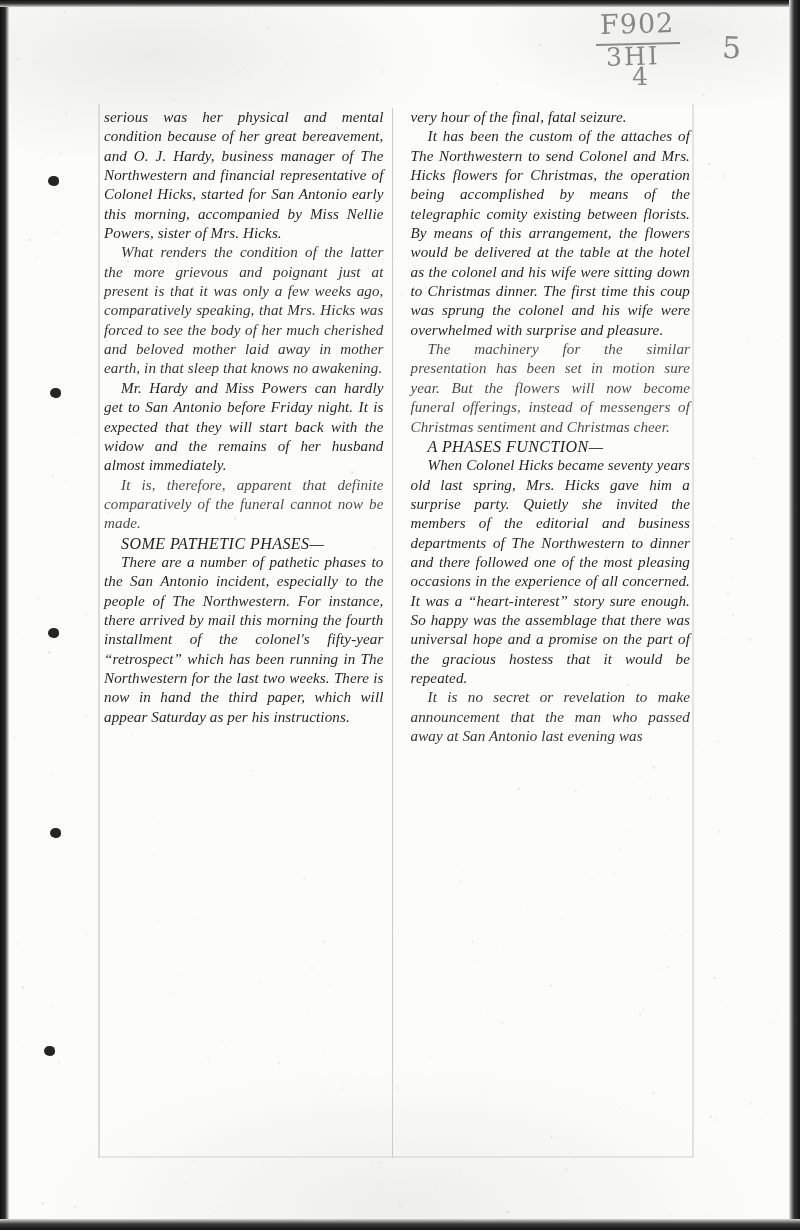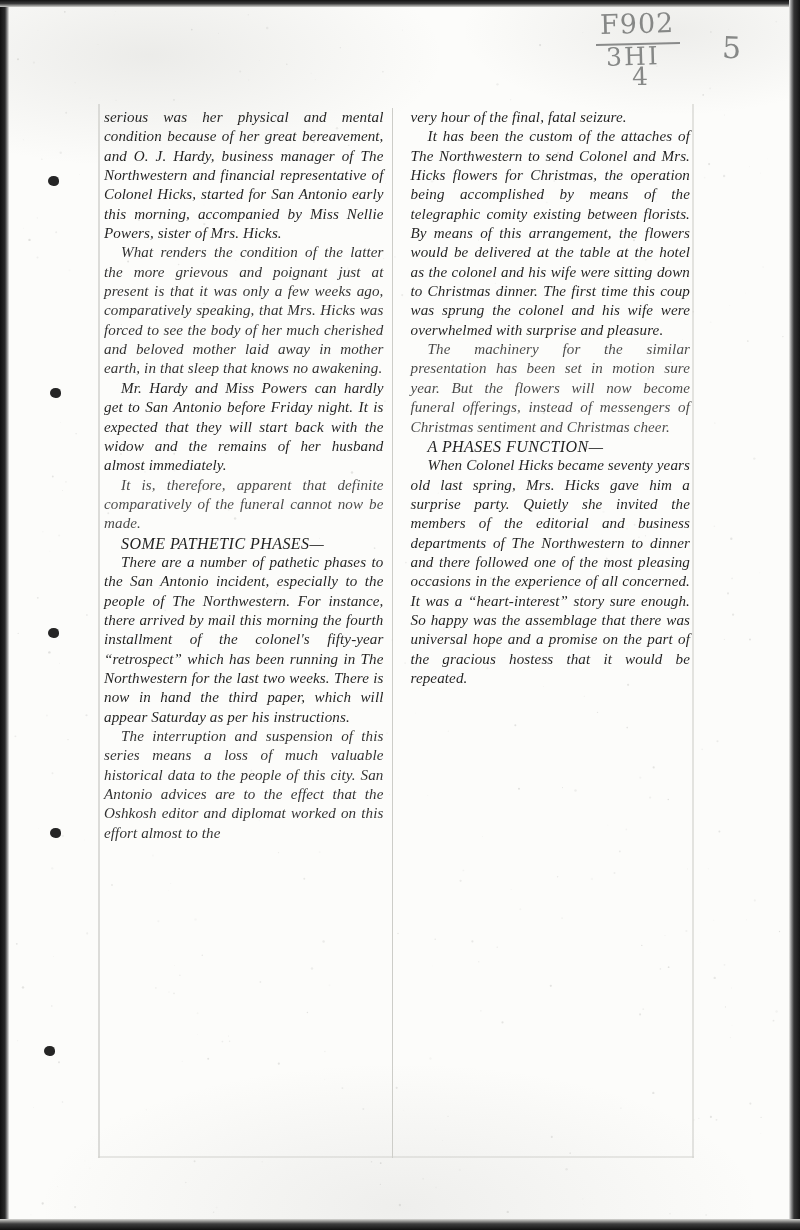--- a/index.html
+++ b/index.html
@@ -169,29 +169,29 @@
     <div class="clip-edge r"></div>
     <div class="clip-edge b"></div>
 
     <div class="col left article" id="col-left">
         <p class="fade-1 no-indent">serious was her physical and mental condition because of her great bereavement, and O. J. Hardy, business manager of The Northwestern and financial representative of Colonel Hicks, started for San Antonio early this morning, accompanied by Miss Nellie Powers, sister of Mrs. Hicks.</p>
         <p class="fade-2">What renders the condition of the latter the more grievous and poignant just at present is that it was only a few weeks ago, comparatively speaking, that Mrs. Hicks was forced to see the body of her much cherished and beloved mother laid away in mother earth, in that sleep that knows no awakening.</p>
         <p class="fade-1">Mr. Hardy and Miss Powers can hardly get to San Antonio before Friday night. It is expected that they will start back with the widow and the remains of her husband almost immediately.</p>
         <p class="fade-3">It is, therefore, apparent that definite comparatively of the funeral cannot now be made.</p>
         <p class="subhead">SOME PATHETIC PHASES—</p>
         <p class="fade-1">There are a number of pathetic phases to the San Antonio incident, especially to the people of The Northwestern. For instance, there arrived by mail this morning the fourth installment of the colonel's fifty-year “retrospect” which has been running in The Northwestern for the last two weeks. There is now in hand the third paper, which will appear Saturday as per his instructions.</p>
-        <p class="fade-2">The interruption and suspension of this series means a loss of much valuable historical data to the people of this city. San Antonio advices are to the effect that the Oshkosh editor and diplomat worked on this effort almost to the</p>
       </div>
 
     <div class="col right article" id="col-right">
         <p class="fade-1 no-indent">very hour of the final, fatal seizure.</p>
         <p class="fade-1">It has been the custom of the attaches of The Northwestern to send Colonel and Mrs. Hicks flowers for Christmas, the operation being accomplished by means of the telegraphic comity existing between florists. By means of this arrangement, the flowers would be delivered at the table at the hotel as the colonel and his wife were sitting down to Christmas dinner. The first time this coup was sprung the colonel and his wife were overwhelmed with surprise and pleasure.</p>
         <p class="fade-3">The machinery for the similar presentation has been set in motion sure year. But the flowers will now become funeral offerings, instead of messengers of Christmas sentiment and Christmas cheer.</p>
         <p class="subhead">A PHASES FUNCTION—</p>
         <p class="fade-1">When Colonel Hicks became seventy years old last spring, Mrs. Hicks gave him a surprise party. Quietly she invited the members of the editorial and business departments of The Northwestern to dinner and there followed one of the most pleasing occasions in the experience of all concerned. It was a “heart-interest” story sure enough. So happy was the assemblage that there was universal hope and a promise on the part of the gracious hostess that it would be repeated.</p>
+        <p class="fade-2">It is no secret or revelation to make announcement that the man who passed away at San Antonio last evening was</p>
       </div>
   </div>
 
   <svg id="speckle">
       <circle cx="550.8" cy="985.8" r="1.10" fill="#8a8a86" opacity="0.44"></circle>
       <circle cx="56.2" cy="232.2" r="0.96" fill="#8a8a86" opacity="0.27"></circle>
       <circle cx="308.3" cy="684.6" r="0.83" fill="#8a8a86" opacity="0.38"></circle>
       <circle cx="592.8" cy="575.9" r="0.35" fill="#8a8a86" opacity="0.08"></circle>
       <circle cx="647.9" cy="378.7" r="0.88" fill="#8a8a86" opacity="0.27"></circle>
       <circle cx="60.3" cy="422.3" r="0.32" fill="#8a8a86" opacity="0.46"></circle>

